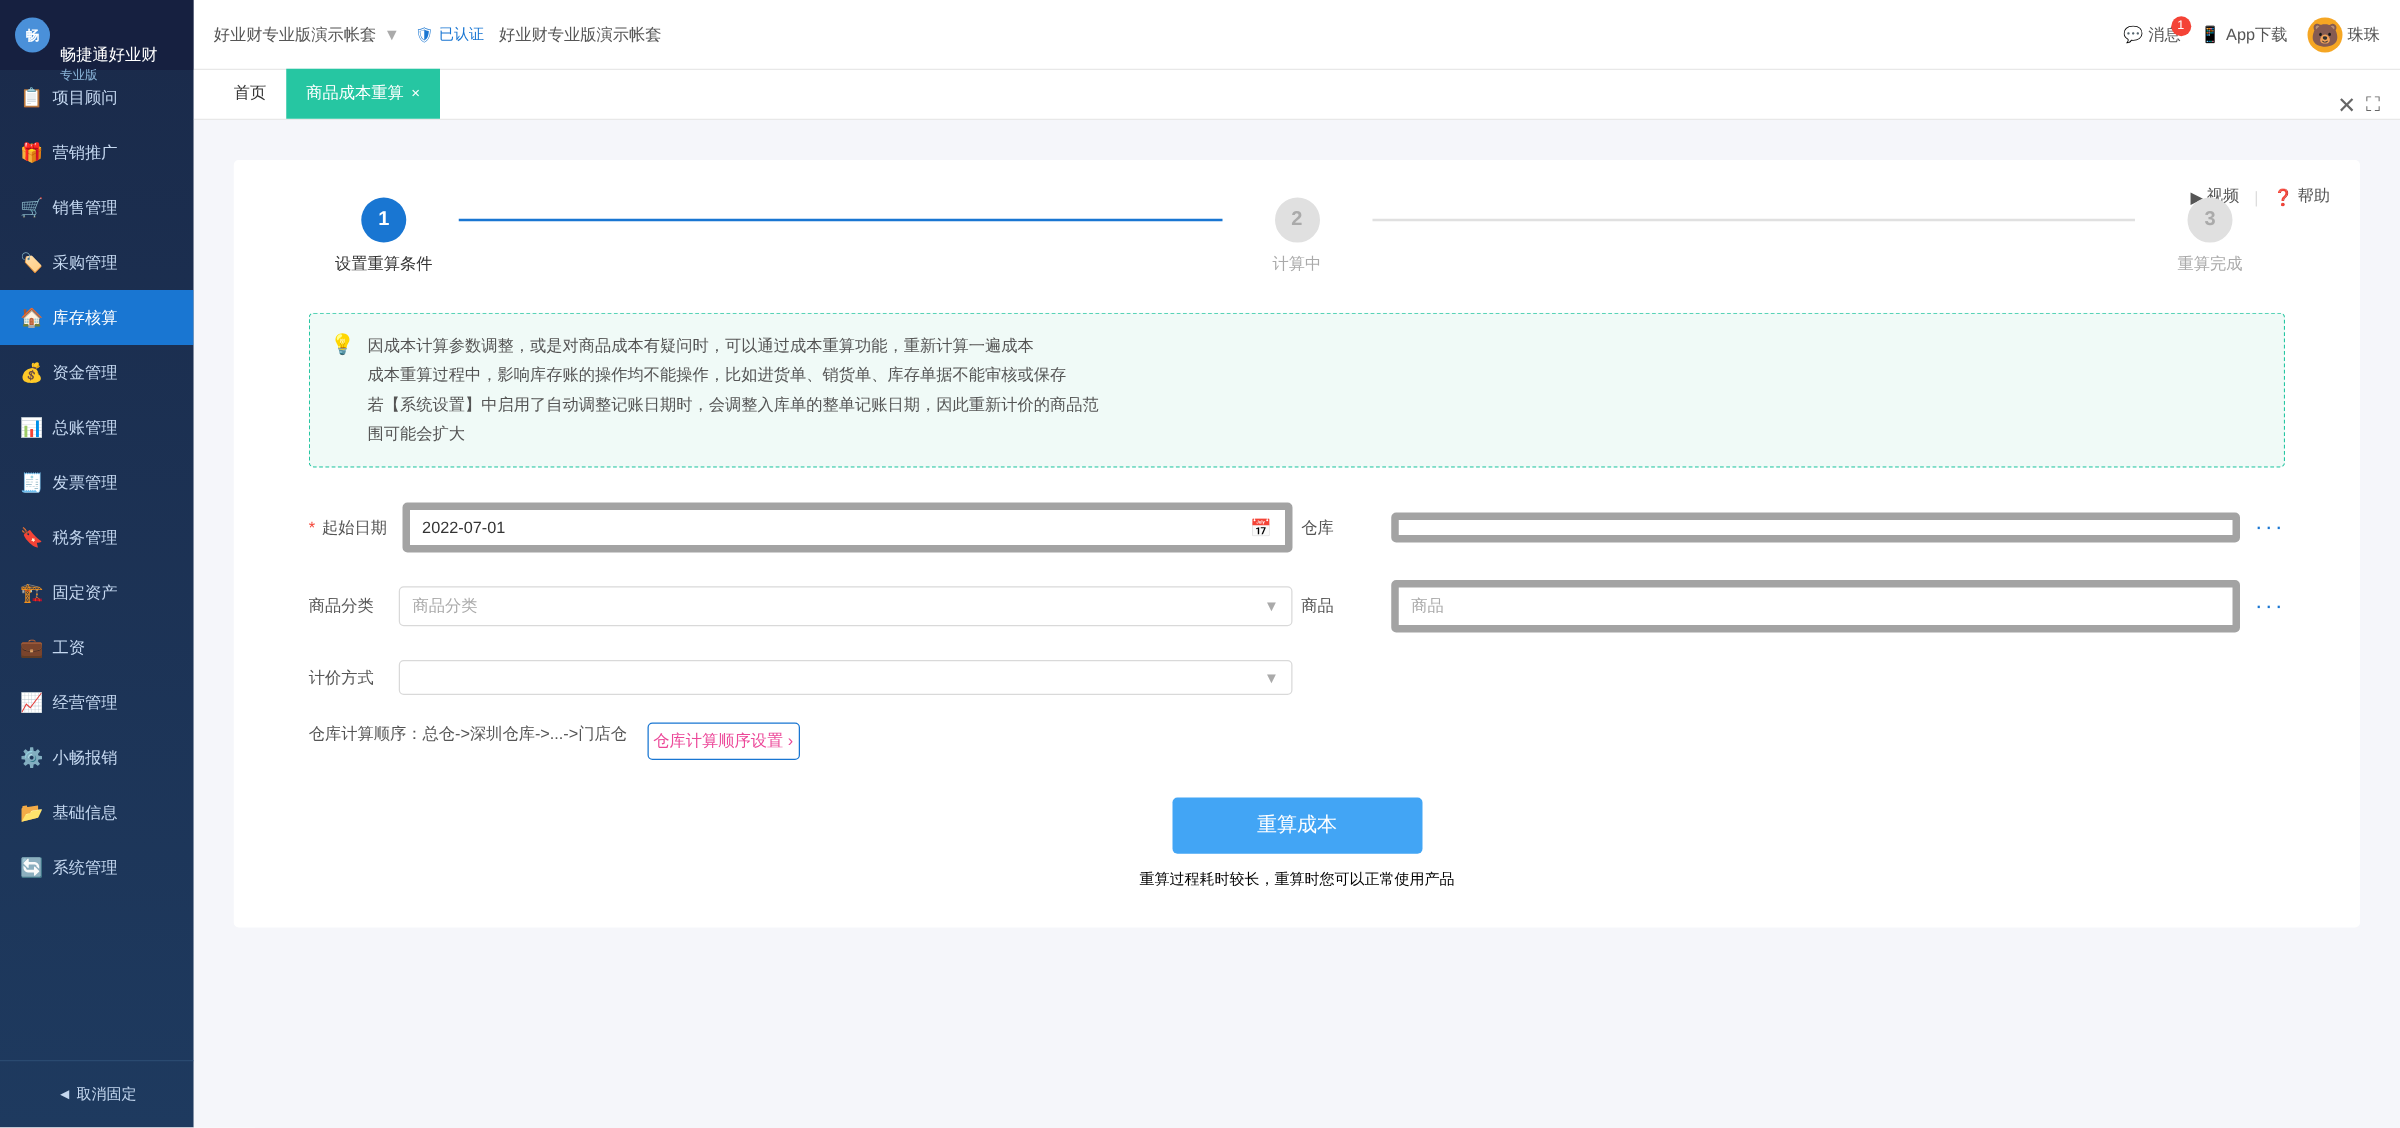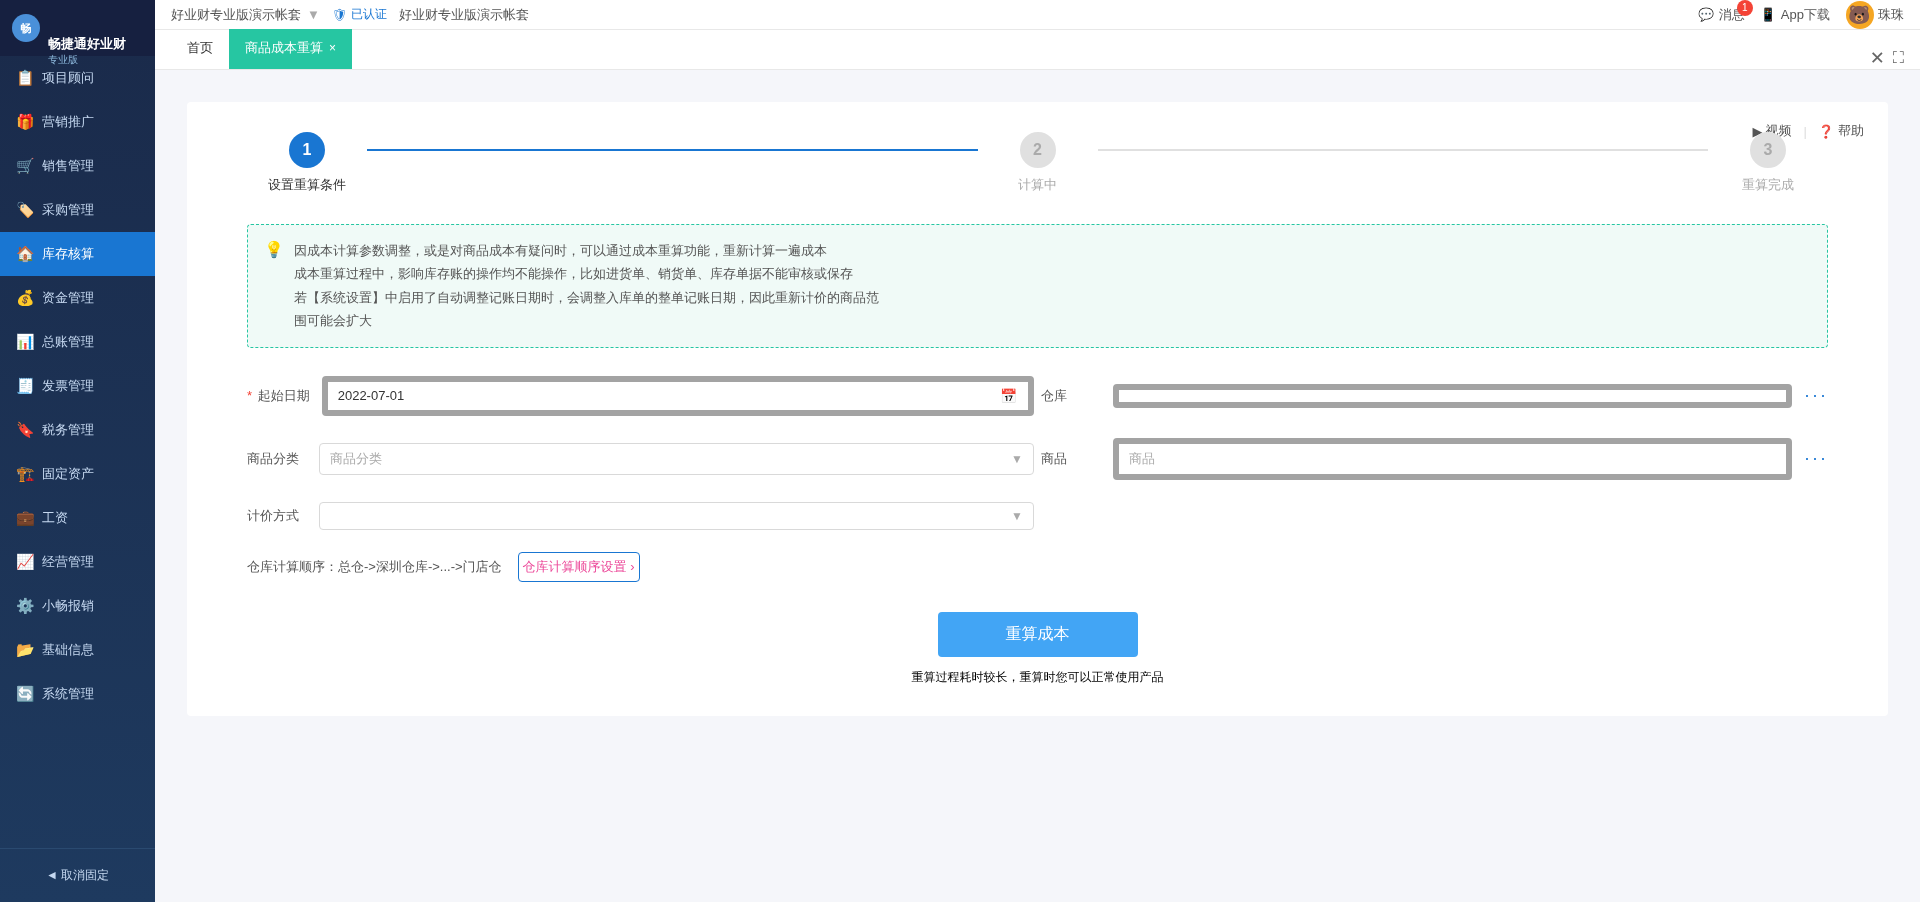--- a/index.html
+++ b/index.html
@@ -63,21 +63,21 @@
       overflow: hidden;
     }
 
     
     .topbar {
       background: white;
       border-bottom: 1px solid #e8e8e8;
       display: flex;
       align-items: center;
       padding: 0 16px;
-      height: 30px;
+      height: 56px;
       gap: 12px;
       flex-shrink: 0;
     }
     .topbar-account {
       display: flex; align-items: center; gap: 6px; color: #555; font-size: 13px;
     }
     .verified-badge {
       display: flex; align-items: center; gap: 4px; color: #1976d2; font-size: 12px;
     }
     .verified-text { color: #555; font-size: 13px; }
@@ -177,21 +177,21 @@
       padding: 6px 10px; font-size: 13px; color: #aaa;
       background: white; display: flex; align-items: center; gap: 6px;
       min-width: 200px; cursor: pointer;
     }
     .form-select-text { flex: 1; }
     .form-select-arrow { color: #aaa; font-size: 12px; }
     .form-dots { color: #1976d2; font-size: 18px; cursor: pointer; letter-spacing: 2px; }
 
     
     .warehouse-order-row {
-      display: flex; align-items: center; gap: 16px; margin-bottom: 30px;
+      display: flex; align-items: flex-start; gap: 16px; margin-bottom: 30px;
     }
     .warehouse-label { font-size: 13px; color: #555; }
     .warehouse-order-btn {
       border: 1px solid #1976d2; border-radius: 4px;
       padding: 5px 4px; color: #ec4899; font-size: 13px;
       cursor: pointer; display: flex; align-items: center; gap: 4px;
       background: white;
     }
 
     
@@ -230,21 +230,21 @@
     .step-connector.done { background: #1976d2; }
     .step-connector.pending { background: #e0e0e0; }
   </style>
 </head>
 <body>
 
 <div class="sidebar">
   <div class="sidebar-logo">
     <div class="sidebar-logo-icon">畅</div>
     <div>
-      <div style="color:white;font-size:13px;font-weight:bold;margin-top:45px;">畅捷通好业财</div>
+      <div style="color:white;font-size:13px;font-weight:normal;margin-top:45px;">畅捷通好业财</div>
       <div style="color:#8ab4d8;font-size:10px;">专业版</div>
     </div>
   </div>
   <div class="sidebar-scroll">
     <div class="sidebar-item">
       <span class="sidebar-item-icon">📋</span>
       <span>项目顾问</span>
     </div>
     <div class="sidebar-item">
       <span class="sidebar-item-icon">🎁</span>

